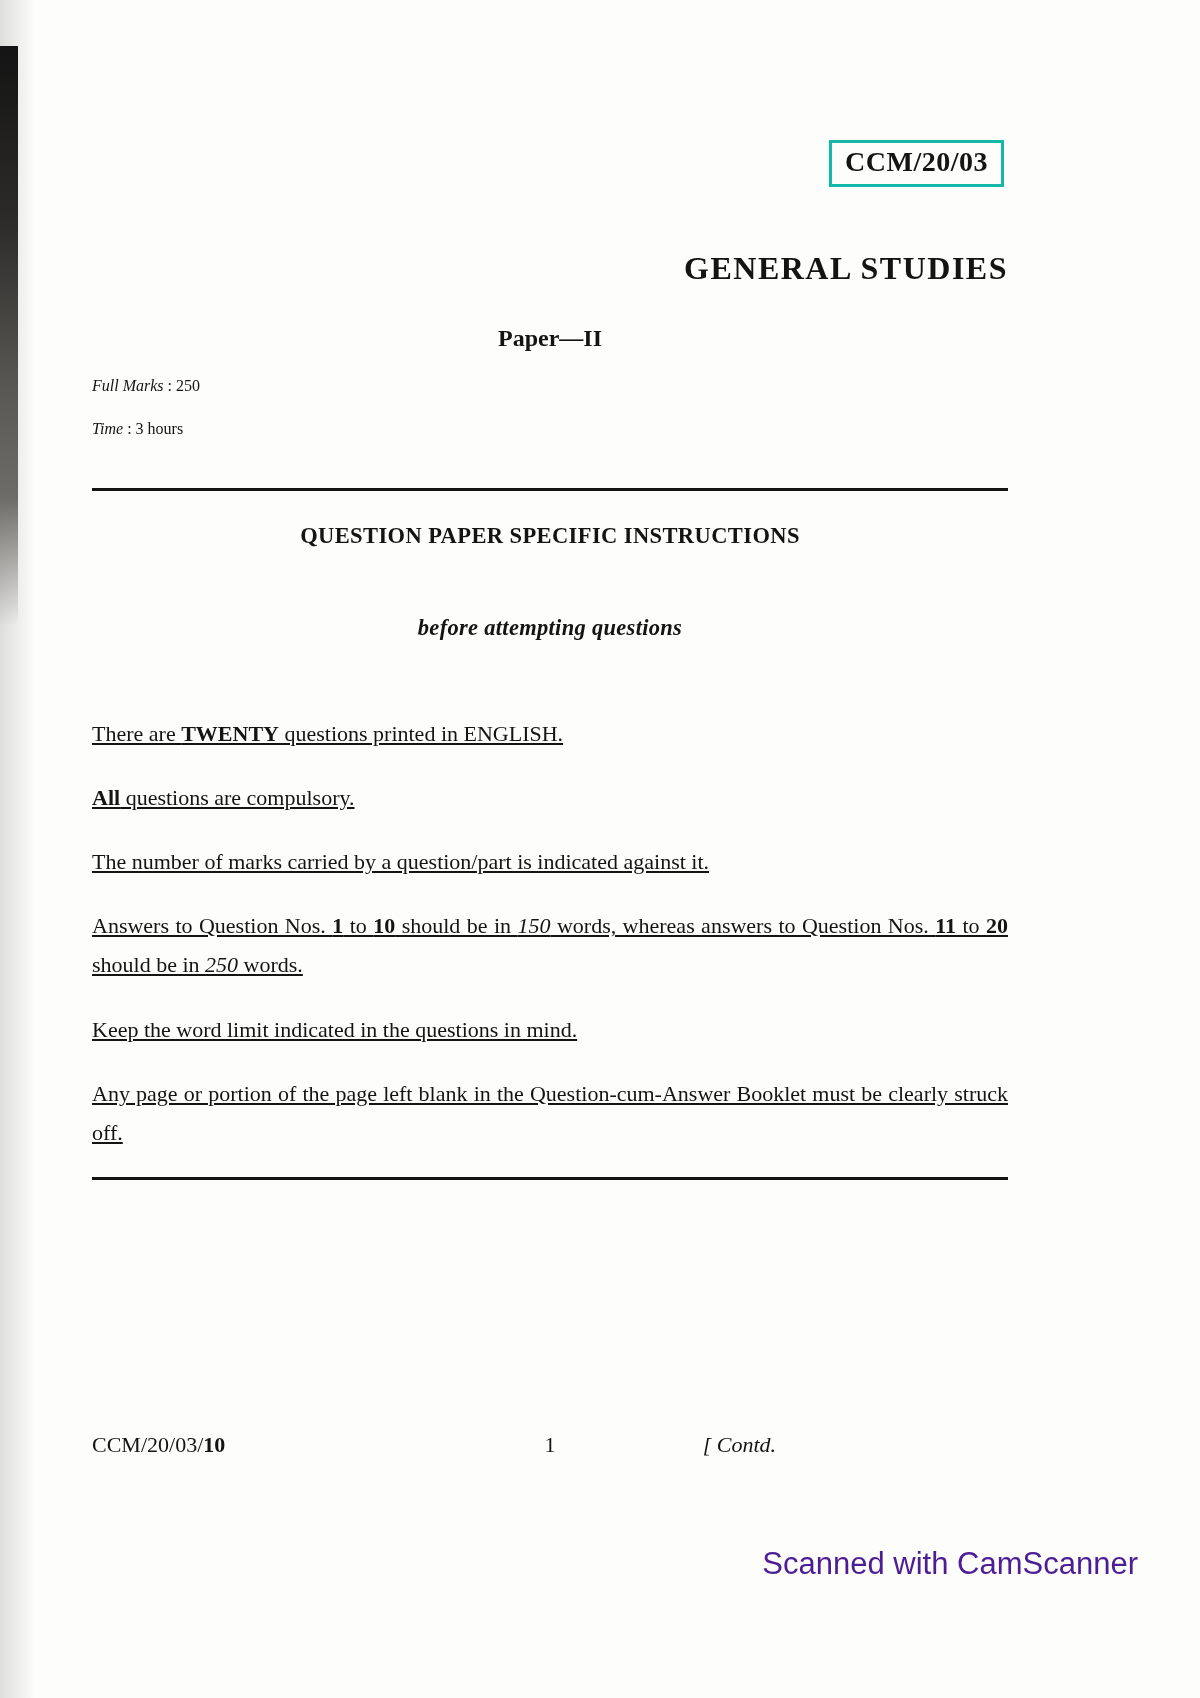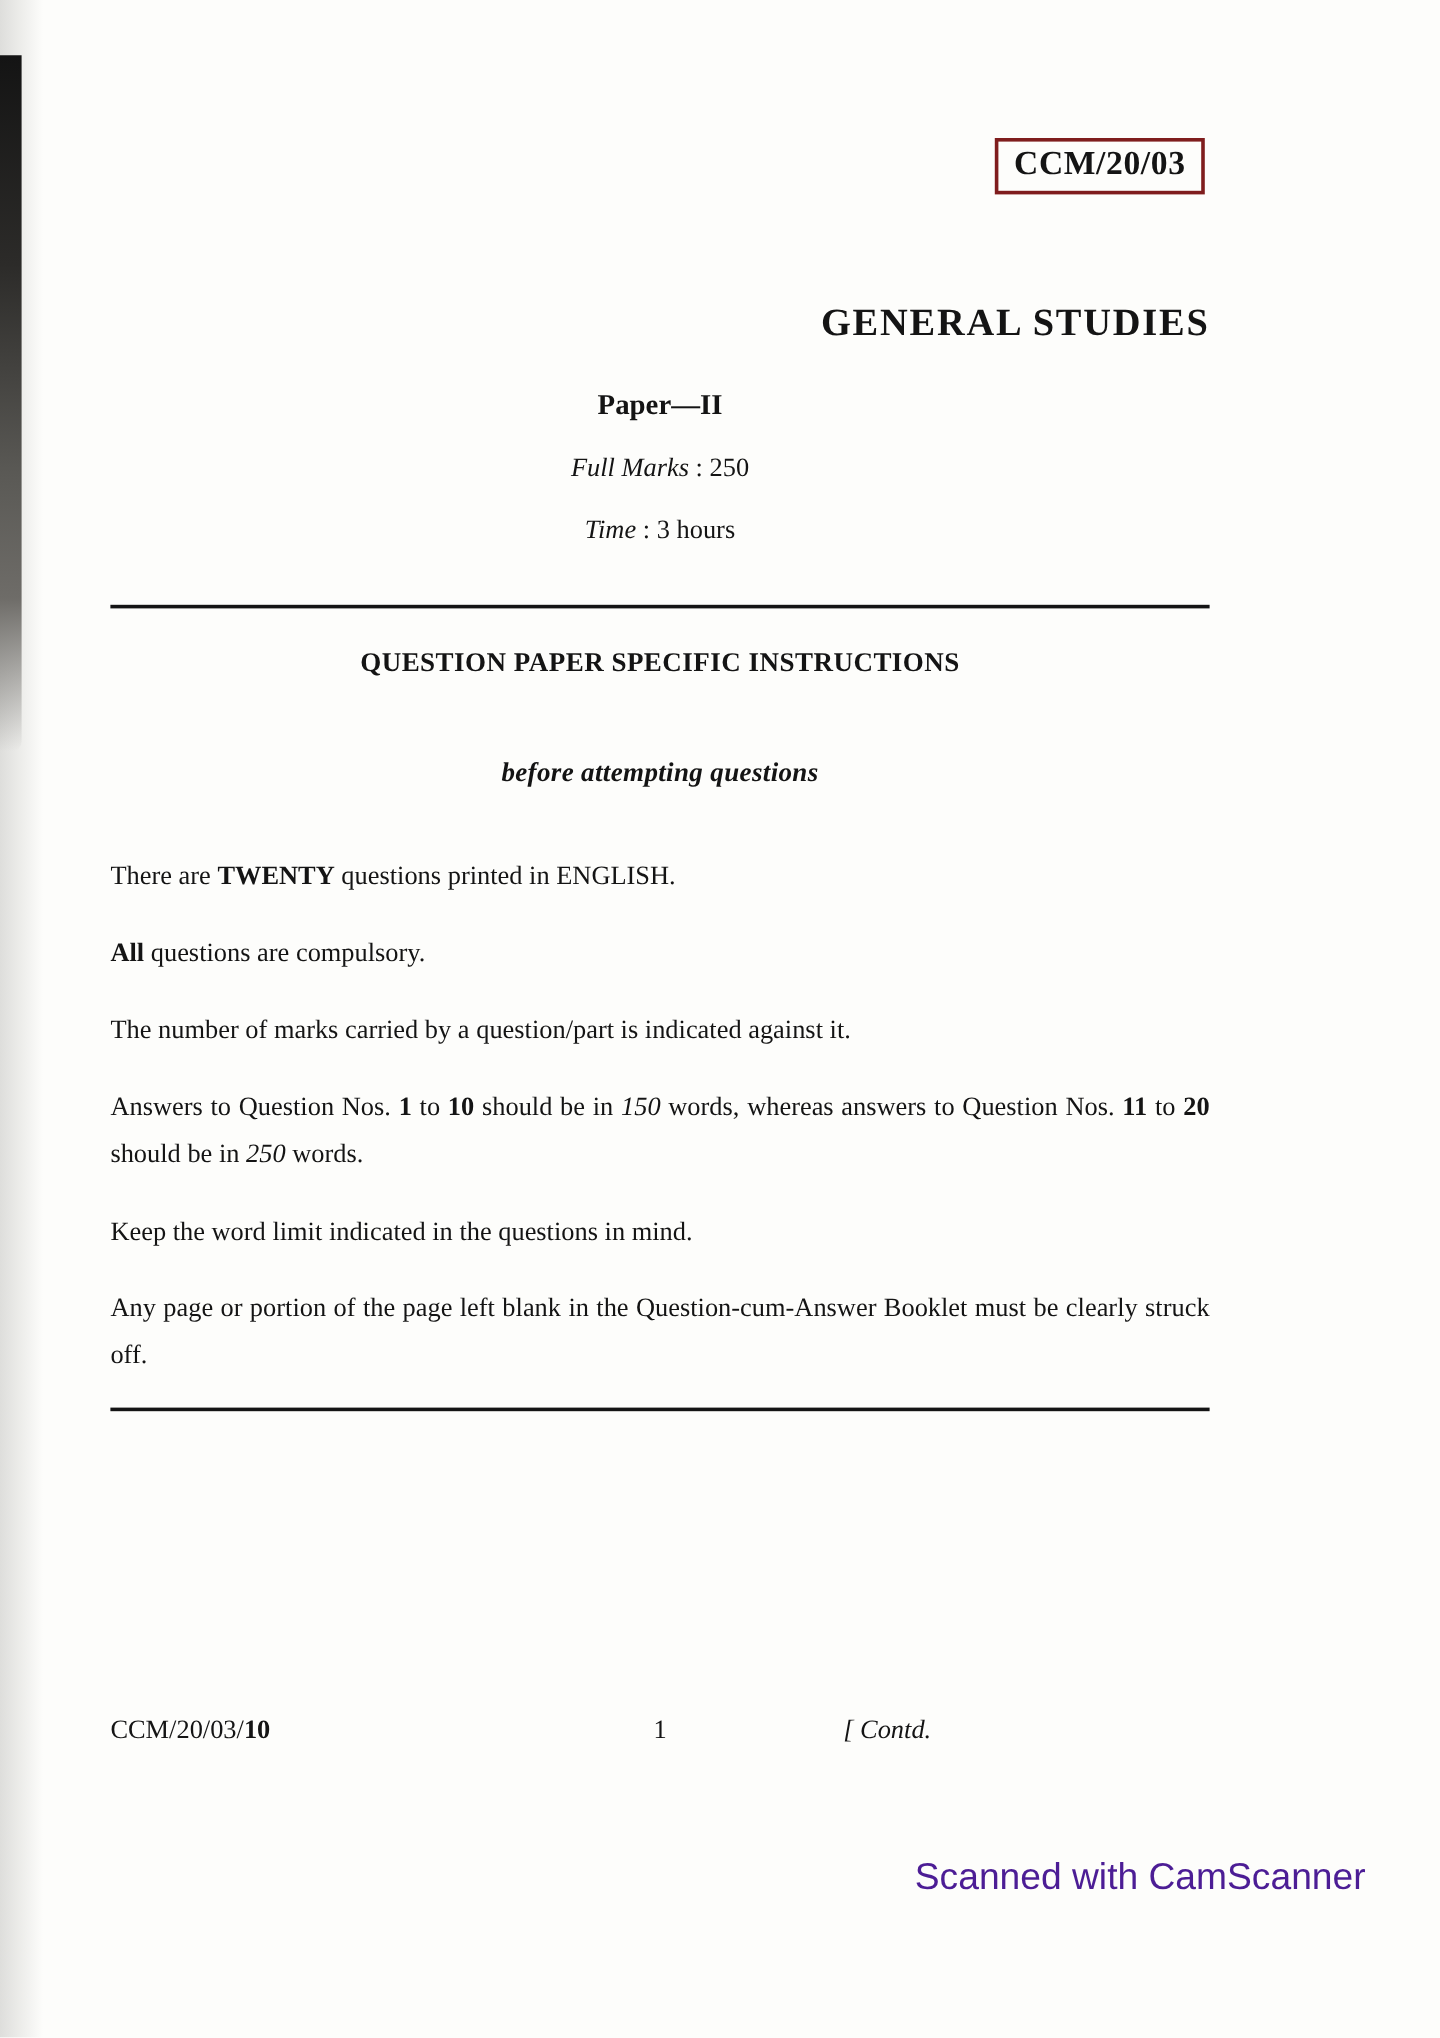--- a/index.html
+++ b/index.html
@@ -26,22 +26,22 @@
     background: linear-gradient(180deg, #141414 0%, #2c2b29 30%, #585document65 60%, #6e6c68 75%, rgba(135,132,127,0) 100%);
     background: linear-gradient(180deg, #141414 0%, #2c2b29 30%, #5a5955 60%, #6e6c68 78%, rgba(135,132,127,0) 100%);
     border-radius: 0 0 8px 0;
     pointer-events: none;
   }
   .content {
     position: relative;
     margin: 0 192px 0 92px; 
   }
   .code-box {
-    position: absolute; top: 115px; right: 196px;
-    border: 3px solid #7f1d1d;
+    position: absolute; top: 140px; right: 196px;
+    border: 3px solid #14b8a6;
     padding: 3px 13px 6px;
     font-weight: bold;
     font-size: 28px;
     letter-spacing: 0.5px;
     background: #fdfdfb;
   }
   .title {
     margin: 0; padding-top: 250px;
     text-align: right;
     font-weight: bold;
@@ -49,22 +49,22 @@
     letter-spacing: 1.5px;
   }
   .paper-no {
     margin: 38px 0 0;
     text-align: center;
     font-weight: bold;
     font-size: 24px;
   }
   .meta {
     margin: 25px 0 0;
-    text-align: center;
-    font-size: 22px;
+    text-align: left;
+    font-size: 16px;
   }
   .rule {
     border: none;
     border-top: 3px solid #141414;
     margin: 0;
     width: 100%;
   }
   .rule-top { margin-top: 50px; }
   .rule-bottom { margin-top: 14px; border-top-width: 3px; }
   .instructions-heading {
@@ -77,22 +77,23 @@
   .subheading {
     margin: 27px 0 0;
     text-align: center;
     font-weight: bold;
     font-style: italic;
     font-size: 22.5px;
     line-height: 1.55;
     letter-spacing: 0.3px;
   }
   .paragraphs {
-    margin-top: 48px;
+    margin-top: 68px;
     font-size: 22px;
+    text-decoration: underline;
   }
   .paragraphs p {
     margin: 0 0 25px;
     line-height: 1.78;
   }
   .paragraphs p.justify { text-align: justify; }
   .footer {
     display: flex;
     align-items: baseline;
     margin-top: 252px;

